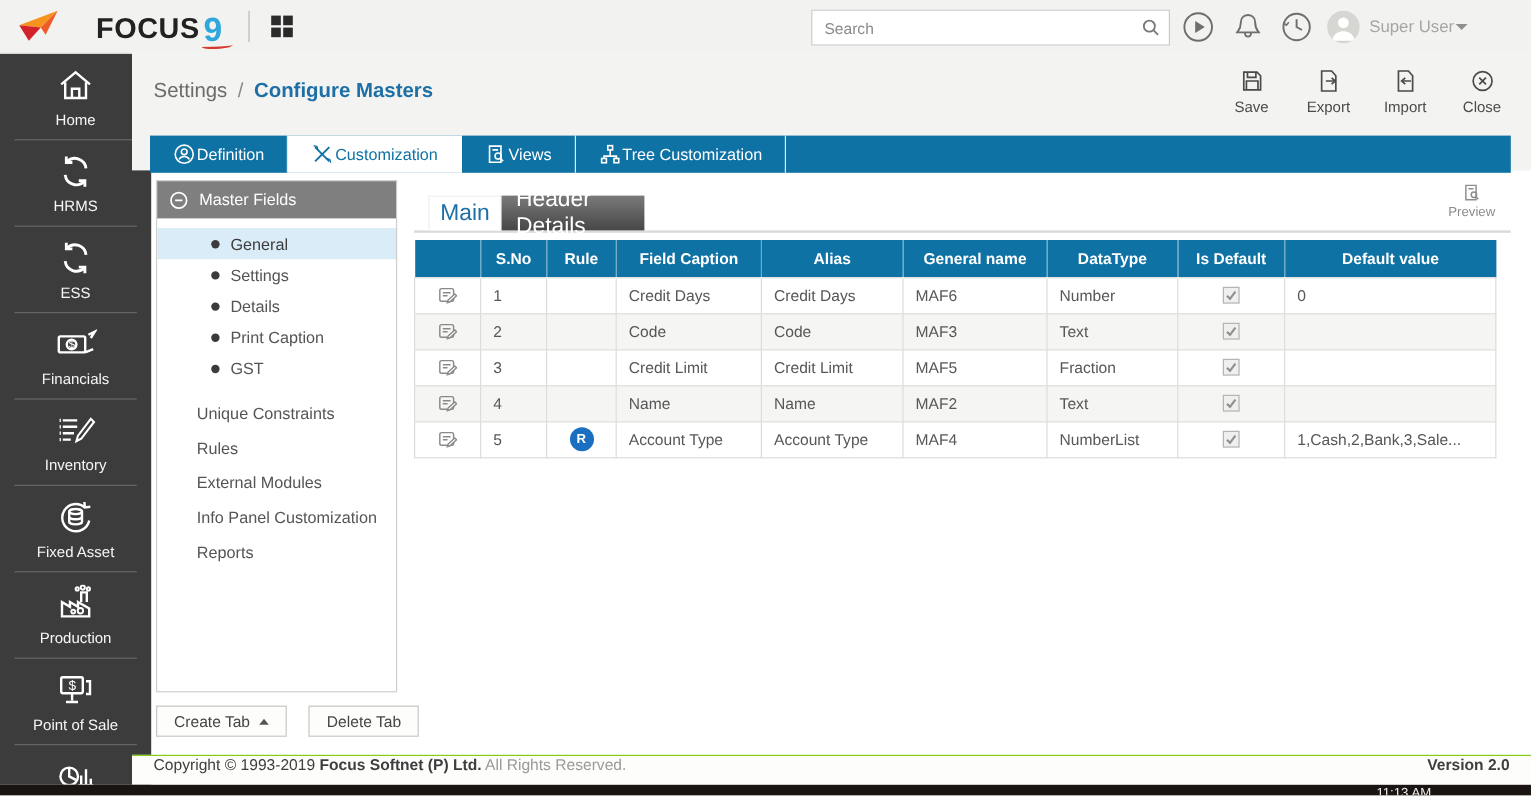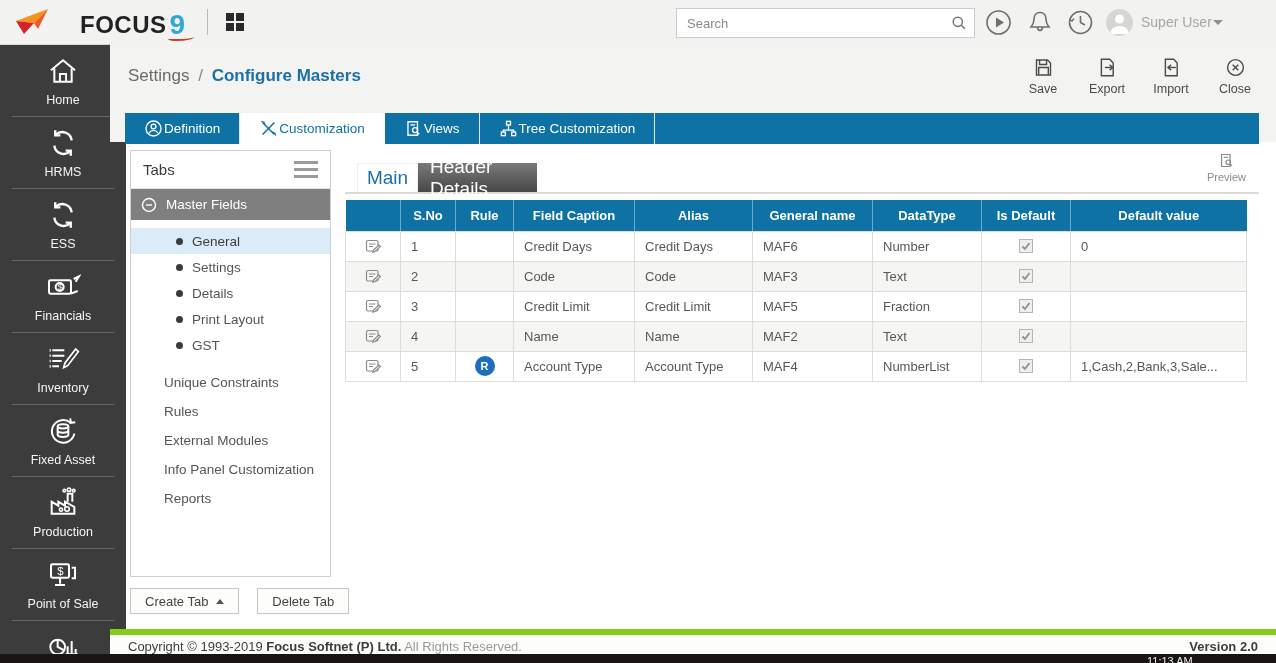--- a/index.html
+++ b/index.html
@@ -90,22 +90,22 @@
   .grid-table tbody tr:nth-child(even) td { background:#f5f5f4; }
   .grid-table td.center { text-align:center; padding-left:0; }
   .note-cell { cursor:pointer; }
   .rule-badge { display:inline-flex; width:20px; height:20px; border-radius:50%; background:#1a6fc0; color:#fff;
                 font-size:11px; font-weight:700; align-items:center; justify-content:center; cursor:pointer; }
   .rule-badge:empty { display:none; }
   .checkbox { display:inline-flex; width:14px; height:14px; border:1px solid #b5b5b3; background:#efefee;
               align-items:center; justify-content:center; cursor:pointer; }
 
   
-  .footer { position:absolute; left:110px; right:0; top:629px; height:25px; background:#fdfdfc; border-top:6px solid #84cc16;
-            display:flex; align-items:flex-end; justify-content:space-between; padding:0 18px; font-size:13px; }
+  .footer { position:absolute; left:110px; right:0; top:629px; height:25px; background:#fdfdfc; border-top:1px solid #84cc16;
+            display:flex; align-items:flex-start; justify-content:space-between; padding:0 18px; font-size:13px; }
   .foot-left { color:#3e3e3e; }
   .foot-left .co { font-weight:700; }
   .foot-left .rights { color:#9a9a98; }
   .foot-version { color:#3e3e3e; font-weight:700; }
   .taskbar { position:absolute; left:0; right:0; bottom:0; height:9px; background:#1a1512; overflow:hidden; }
   .task-time { position:absolute; left:1147px; top:1px; color:#eee; font-size:11px; }
 
   svg { display:block; }
 </style>
 </head>
@@ -322,28 +322,20 @@
         <rect x="9.5" y="3" width="5" height="4.5"></rect>
           <rect x="3" y="16.5" width="5" height="4.5"></rect>
           <rect x="16" y="16.5" width="5" height="4.5"></rect>
         <path d="M12 7.5V12M5.5 16.5V14h13v2.5M12 12v2"></path>
       </svg>
       <span>Tree Customization</span>
     </div>
   </div>
 
   <div class="panel">
-    <div class="panel-head">
-      <span class="panel-title">Tabs</span>
-      <div class="hamburger">
-          <span></span>
-          <span></span>
-          <span></span>
-        </div>
-    </div>
     <div class="group-bar">
       <svg width="16" height="16" viewBox="0 0 16 16" fill="none" stroke="#fff" stroke-width="1.4">
         <circle cx="8" cy="8" r="6.5"></circle>
           <path d="M5 8h6"></path>
       </svg>
       <span>Master Fields</span>
     </div>
     <div class="tree">
       <div class="tree-item selected">
           <span class="dot"></span>
@@ -352,21 +344,21 @@
       <div class="tree-item">
           <span class="dot"></span>
           <span>Settings</span>
         </div>
       <div class="tree-item">
           <span class="dot"></span>
           <span>Details</span>
         </div>
       <div class="tree-item">
           <span class="dot"></span>
-          <span>Print Layout</span>
+          <span>Print Caption</span>
         </div>
       <div class="tree-item">
           <span class="dot"></span>
           <span>GST</span>
         </div>
       <div class="tree-root">
         <div class="tree-item">
             <span>Unique Constraints</span>
           </div>
         <div class="tree-item">

